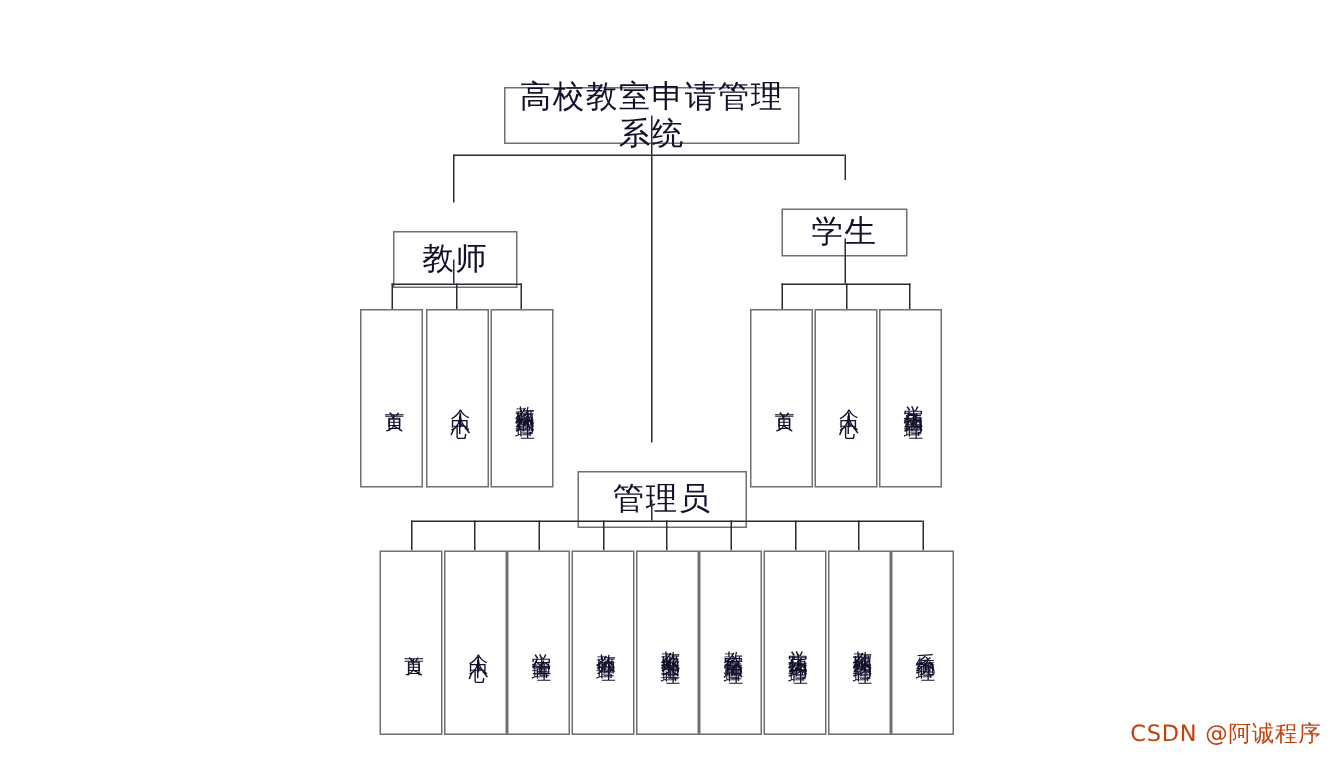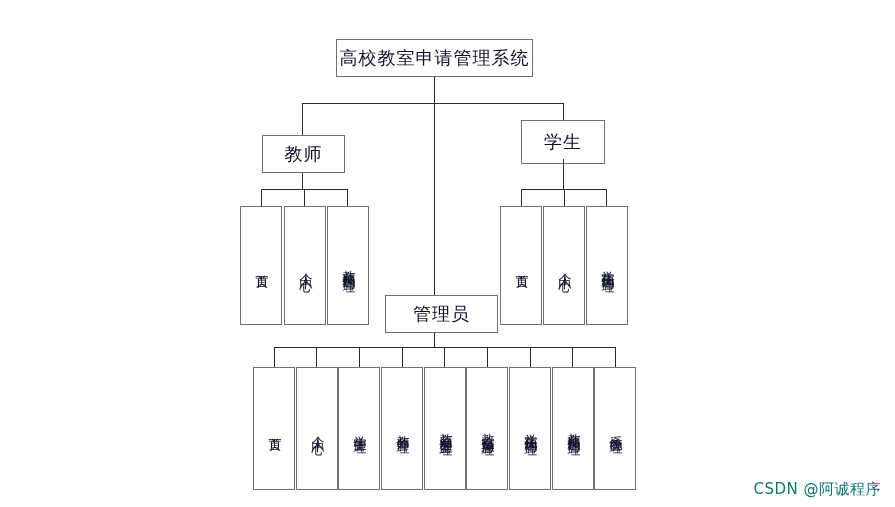--- a/index.html
+++ b/index.html
@@ -32,23 +32,24 @@
     border: 1px solid #6f6f76;
     display: flex;
     align-items: center;
     justify-content: center;
     text-align: center;
     color: #10102a;
   }
 
   
   .node.h {
-    font-size: 18px;
+    font-size: 21px;
     letter-spacing: 1px;
     line-height: 1.2;
+    margin-top: 19px;
   }
 
   
   .node.v {
     writing-mode: vertical-rl;
     text-orientation: upright;
     font-size: 13px;
     line-height: 1.15;
     letter-spacing: 2px;
     padding: 4px 0;
@@ -59,21 +60,21 @@
     background: #2b2b33;
   }
   .line.hz { height: 1px; }
   .line.vt { width: 1px; }
 
   #watermark {
     position: absolute;
     right: 14px;
     bottom: 8px;
     font-size: 15px;
-    color: #0f766e;
+    color: #c2410c;
     letter-spacing: 0.5px;
     white-space: nowrap;
     user-select: none;
   }
 </style>
 </head>
 <body>
 
 <div id="diagram">
 
@@ -95,21 +96,21 @@
   <div class="line hz" style="left:261px; top:189px; width:87px;"></div>
 
   <div class="line vt" style="left:261px; top:189px; height:17px;"></div>
   <div class="line vt" style="left:304px; top:189px; height:17px;"></div>
   <div class="line vt" style="left:347px; top:189px; height:17px;"></div>
 
   <div class="node v" style="left:240px; top:206px; width:42px; height:119px;">首页</div>
   <div class="node v" style="left:284px; top:206px; width:42px; height:119px;">个人中心</div>
   <div class="node v" style="left:327px; top:206px; width:42px; height:119px;">教师预约管理</div>
 
-  <div class="node h" style="left:521px; top:120px; width:84px; height:44px;">学生</div>
+  <div class="node h" style="left:521px; top:120px; width:84px; height:32px;">学生</div>
 
   <div class="line vt" style="left:563px; top:159px; height:30px;"></div>
   <div class="line hz" style="left:521px; top:189px; width:86px;"></div>
 
   <div class="line vt" style="left:521px; top:189px; height:17px;"></div>
   <div class="line vt" style="left:564px; top:189px; height:17px;"></div>
   <div class="line vt" style="left:606px; top:189px; height:17px;"></div>
 
   <div class="node v" style="left:500px; top:206px; width:42px; height:119px;">首页</div>
   <div class="node v" style="left:543px; top:206px; width:42px; height:119px;">个人中心</div>

